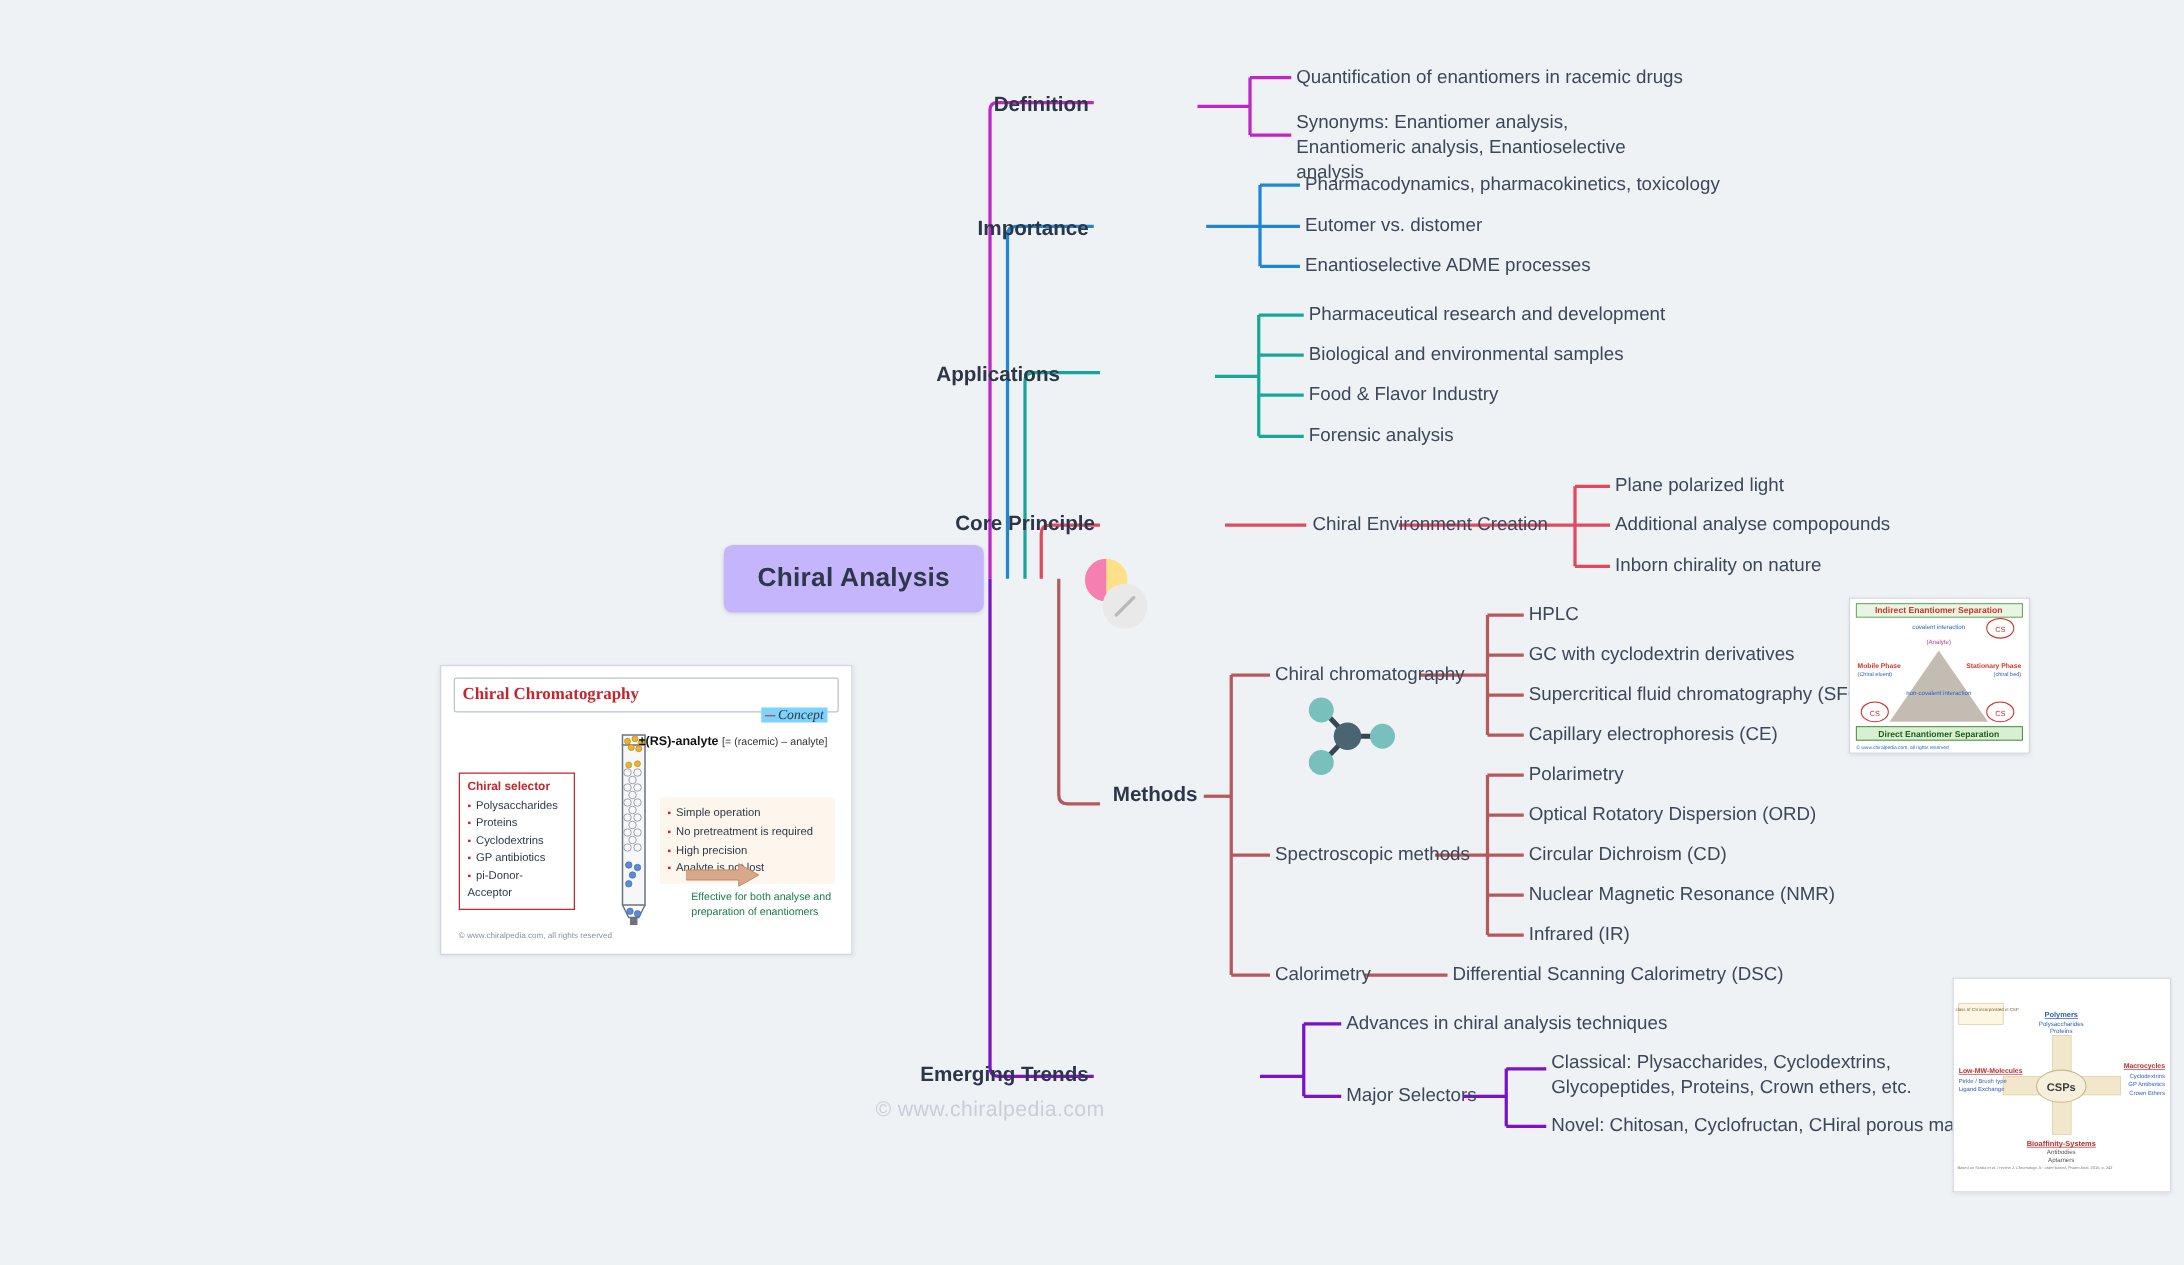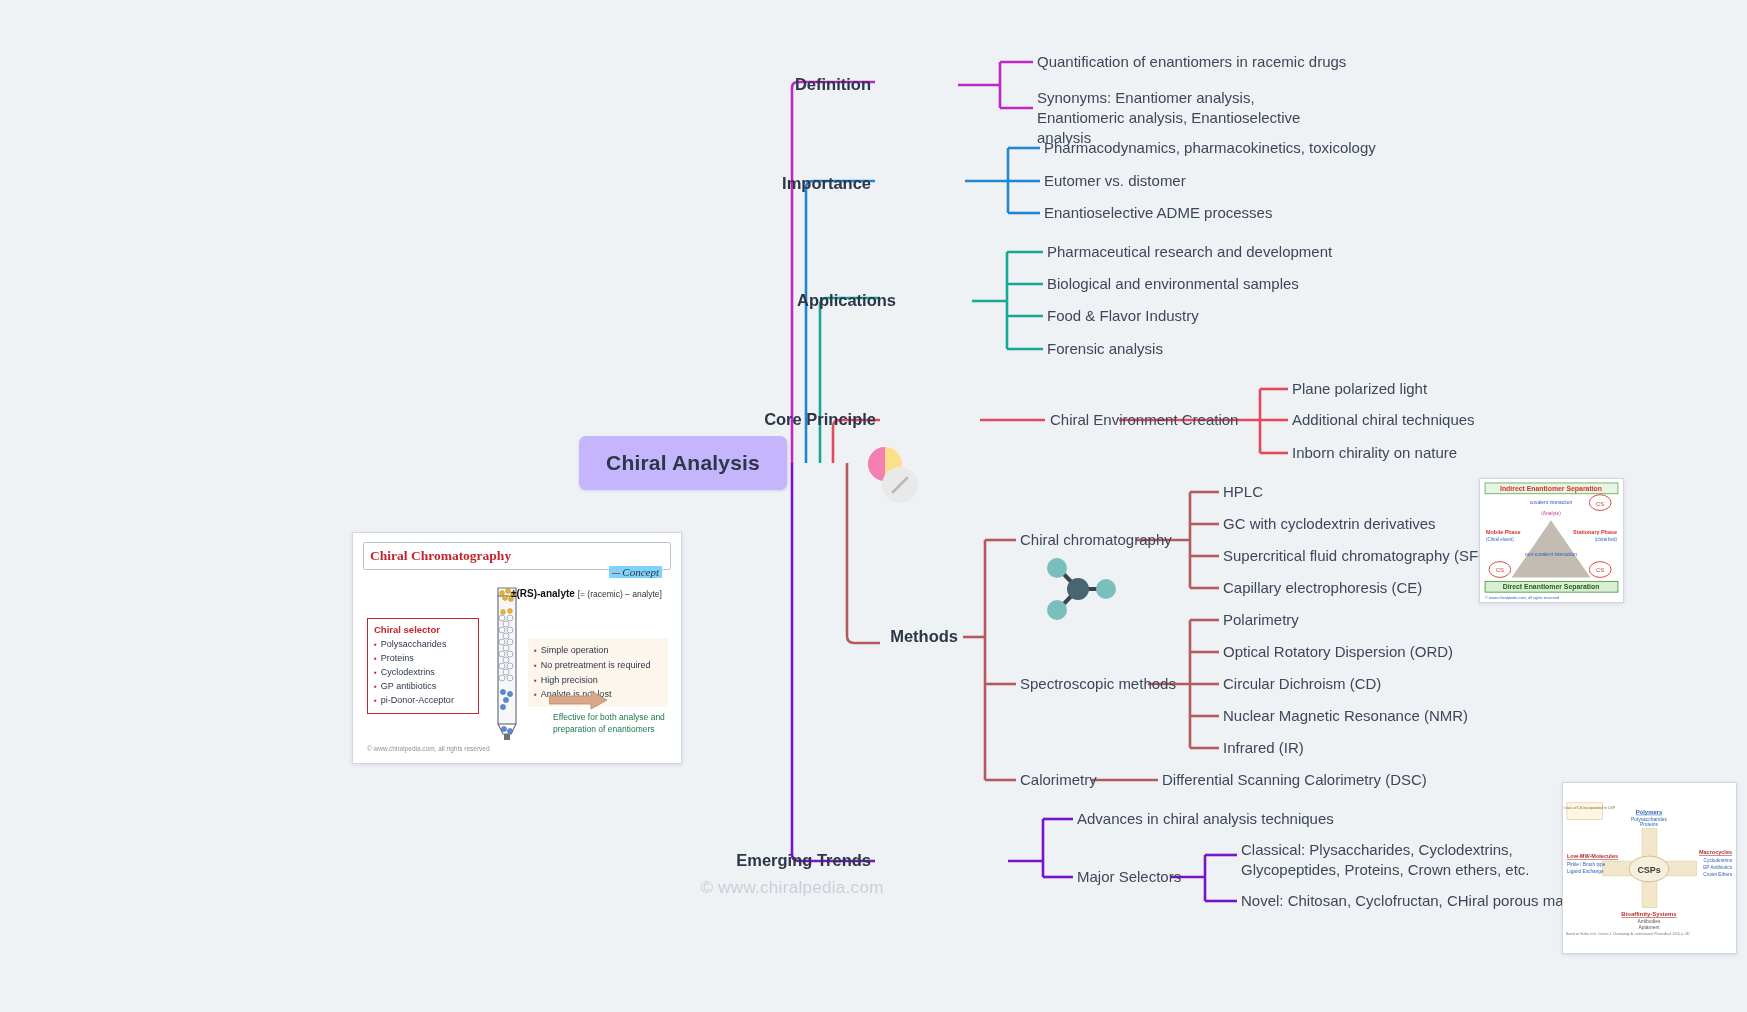--- a/index.html
+++ b/index.html
@@ -61,21 +61,21 @@
     overflow:hidden;
   }
   
   #card-chroma { left:352px; top:532px; width:330px; height:232px; padding:9px 10px; }
   .cc-title { color:#c4242c; font-size:13.5px; font-weight:bold; font-family:"Liberation Serif",serif; }
   .cc-titlebox { border:1px solid #bcc3cc; border-radius:2px; padding:3px 6px 5px 6px; position:relative; }
   .cc-concept { position:absolute; right:8px; bottom:-9px; background:#7dd3fc; font-style:italic;
                 font-family:"Liberation Serif",serif; font-size:11px; color:#2d3748; padding:0 3px; }
   .cc-dash { color:#c4242c; letter-spacing:-1px; }
   .cc-body { position:relative; margin-top:12px; height:170px; }
-  .cc-selbox { position:absolute; left:4px; top:36px; width:112px; border:1px solid #c4242c; padding:5px 6px; }
+  .cc-selbox { position:absolute; left:4px; top:36px; width:93px; border:1px solid #c4242c; padding:5px 6px; }
   .cc-selhdr { color:#c4242c; font-size:9.5px; font-weight:bold; margin-bottom:3px; }
   .cc-li { font-size:9px; color:#2d3748; line-height:1.55; }
   .cc-li::before { content:"\25AA"; color:#c4242c; margin-right:4px; font-size:8px; }
   .cc-benbox { position:absolute; left:165px; top:56px; width:140px; background:#fdf6ec; padding:5px 6px; }
   .cc-ben { font-size:9px; color:#2d3748; line-height:1.6; }
   .cc-ben::before { content:"\25AA"; color:#c4242c; margin-right:4px; font-size:8px; }
   .cc-analyte { position:absolute; left:148px; top:6px; font-size:10px; font-weight:bold; color:#111; }
   .cc-analyte small { font-weight:normal; font-size:8.5px; color:#333; }
   .cc-eff { position:absolute; left:190px; bottom:16px; font-size:8.5px; color:#1b7a4b; line-height:1.4; }
   .cc-copy { position:absolute; left:4px; bottom:0px; font-size:6.5px; color:#8b929c; }
@@ -178,30 +178,30 @@
 
   <div class="lbl main r-mid" style="left:871px; top:85px;">Definition</div>
   <div class="lbl leaf r-end" style="left:1037px; top:62px;">Quantification of enantiomers in racemic drugs</div>
   <div class="lbl leaf wrap" style="left:1037px; top:88px;">Synonyms: Enantiomer analysis, Enantiomeric analysis, Enantioselective analysis</div>
 
   <div class="lbl main r-mid" style="left:871px; top:184px;">Importance</div>
   <div class="lbl leaf r-end" style="left:1044px; top:148px;">Pharmacodynamics, pharmacokinetics, toxicology</div>
   <div class="lbl leaf r-end" style="left:1044px; top:181px;">Eutomer vs. distomer</div>
   <div class="lbl leaf r-end" style="left:1044px; top:213px;">Enantioselective ADME processes</div>
 
-  <div class="lbl main r-mid" style="left:896px; top:301px;">Applications</div>
+  <div class="lbl main r-mid" style="left:848px; top:301px;">Applications</div>
   <div class="lbl leaf r-end" style="left:1047px; top:252px;">Pharmaceutical research and development</div>
   <div class="lbl leaf r-end" style="left:1047px; top:284px;">Biological and environmental samples</div>
   <div class="lbl leaf r-end" style="left:1047px; top:316px;">Food &amp; Flavor Industry</div>
   <div class="lbl leaf r-end" style="left:1047px; top:349px;">Forensic analysis</div>
 
   <div class="lbl main r-mid" style="left:876px; top:420px;">Core Principle</div>
   <div class="lbl sub r-end" style="left:1050px; top:420px;">Chiral Environment Creation</div>
   <div class="lbl leaf r-end" style="left:1292px; top:389px;">Plane polarized light</div>
-  <div class="lbl leaf r-end" style="left:1292px; top:420px;">Additional chiral techniques</div>
+  <div class="lbl leaf r-end" style="left:1292px; top:420px;">Additional analyse compopounds</div>
   <div class="lbl leaf r-end" style="left:1292px; top:453px;">Inborn chirality on nature</div>
 
   <div class="lbl main r-mid" style="left:958px; top:637px;">Methods</div>
   <div class="lbl sub r-end" style="left:1020px; top:540px;">Chiral chromatography</div>
   <div class="lbl sub r-end" style="left:1020px; top:684px;">Spectroscopic methods</div>
   <div class="lbl sub r-end" style="left:1020px; top:780px;">Calorimetry</div>
 
   <div class="lbl leaf r-end" style="left:1223px; top:492px;">HPLC</div>
   <div class="lbl leaf r-end" style="left:1223px; top:524px;">GC with cyclodextrin derivatives</div>
   <div class="lbl leaf r-end" style="left:1223px; top:556px;">Supercritical fluid chromatography (SFC)</div>

